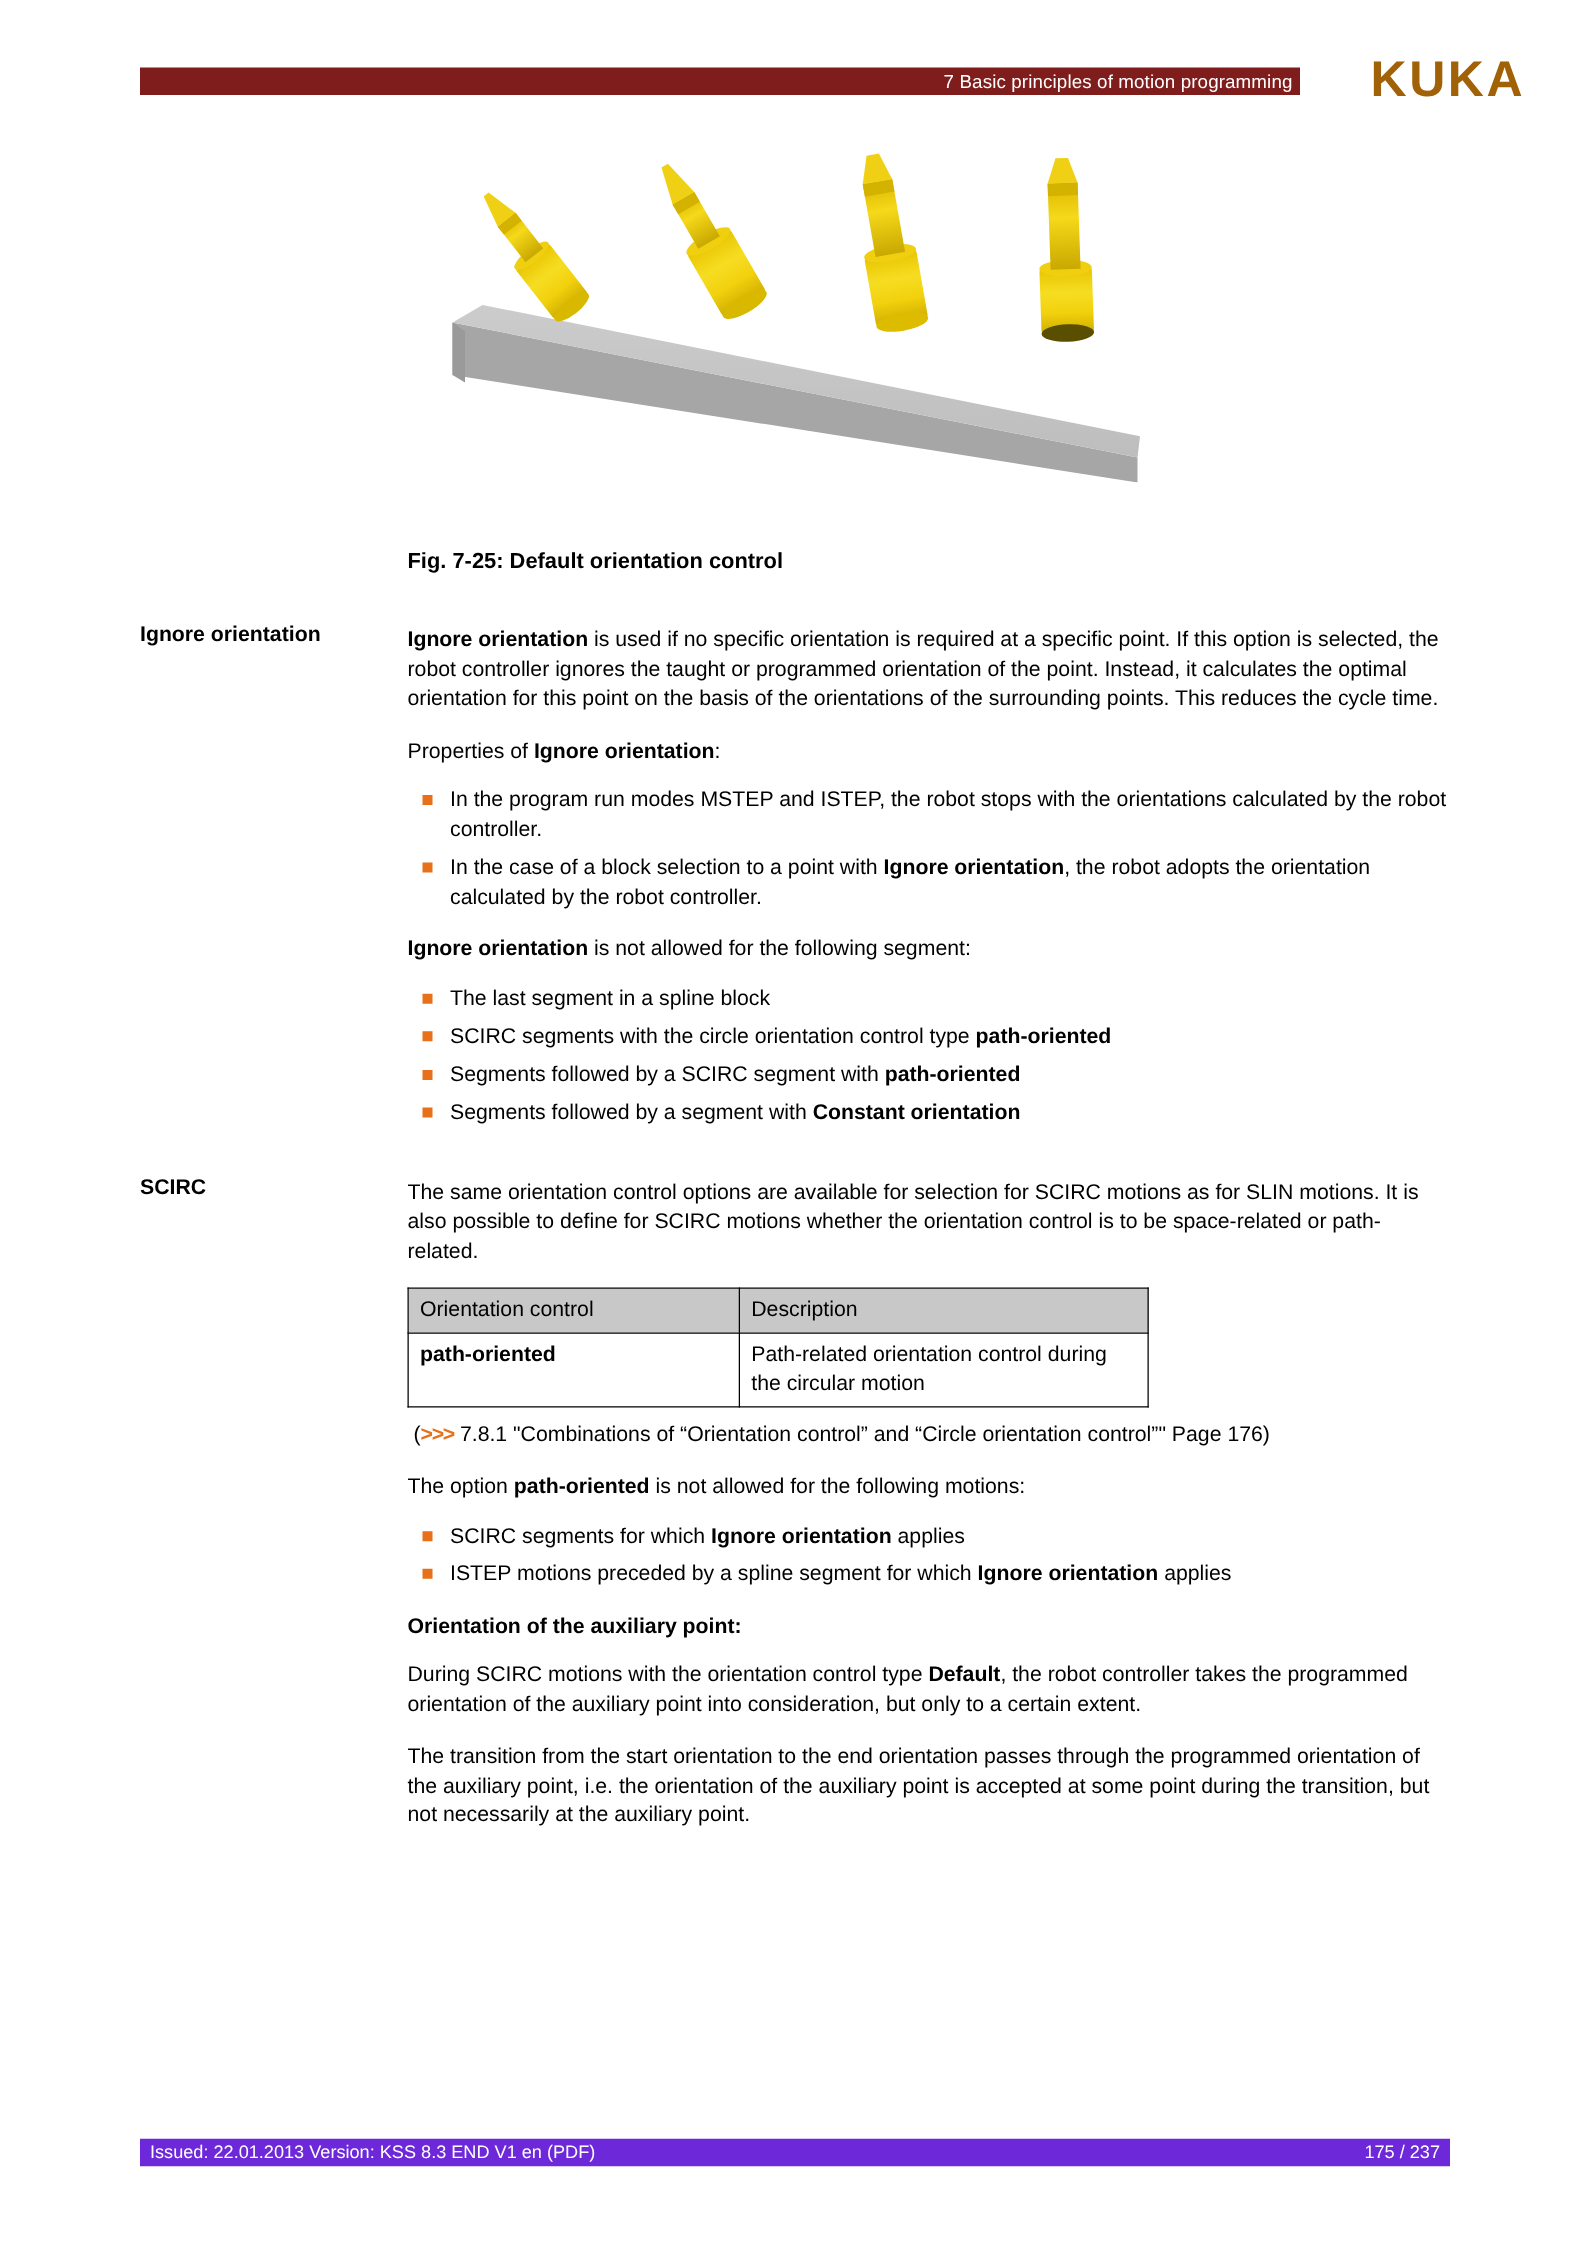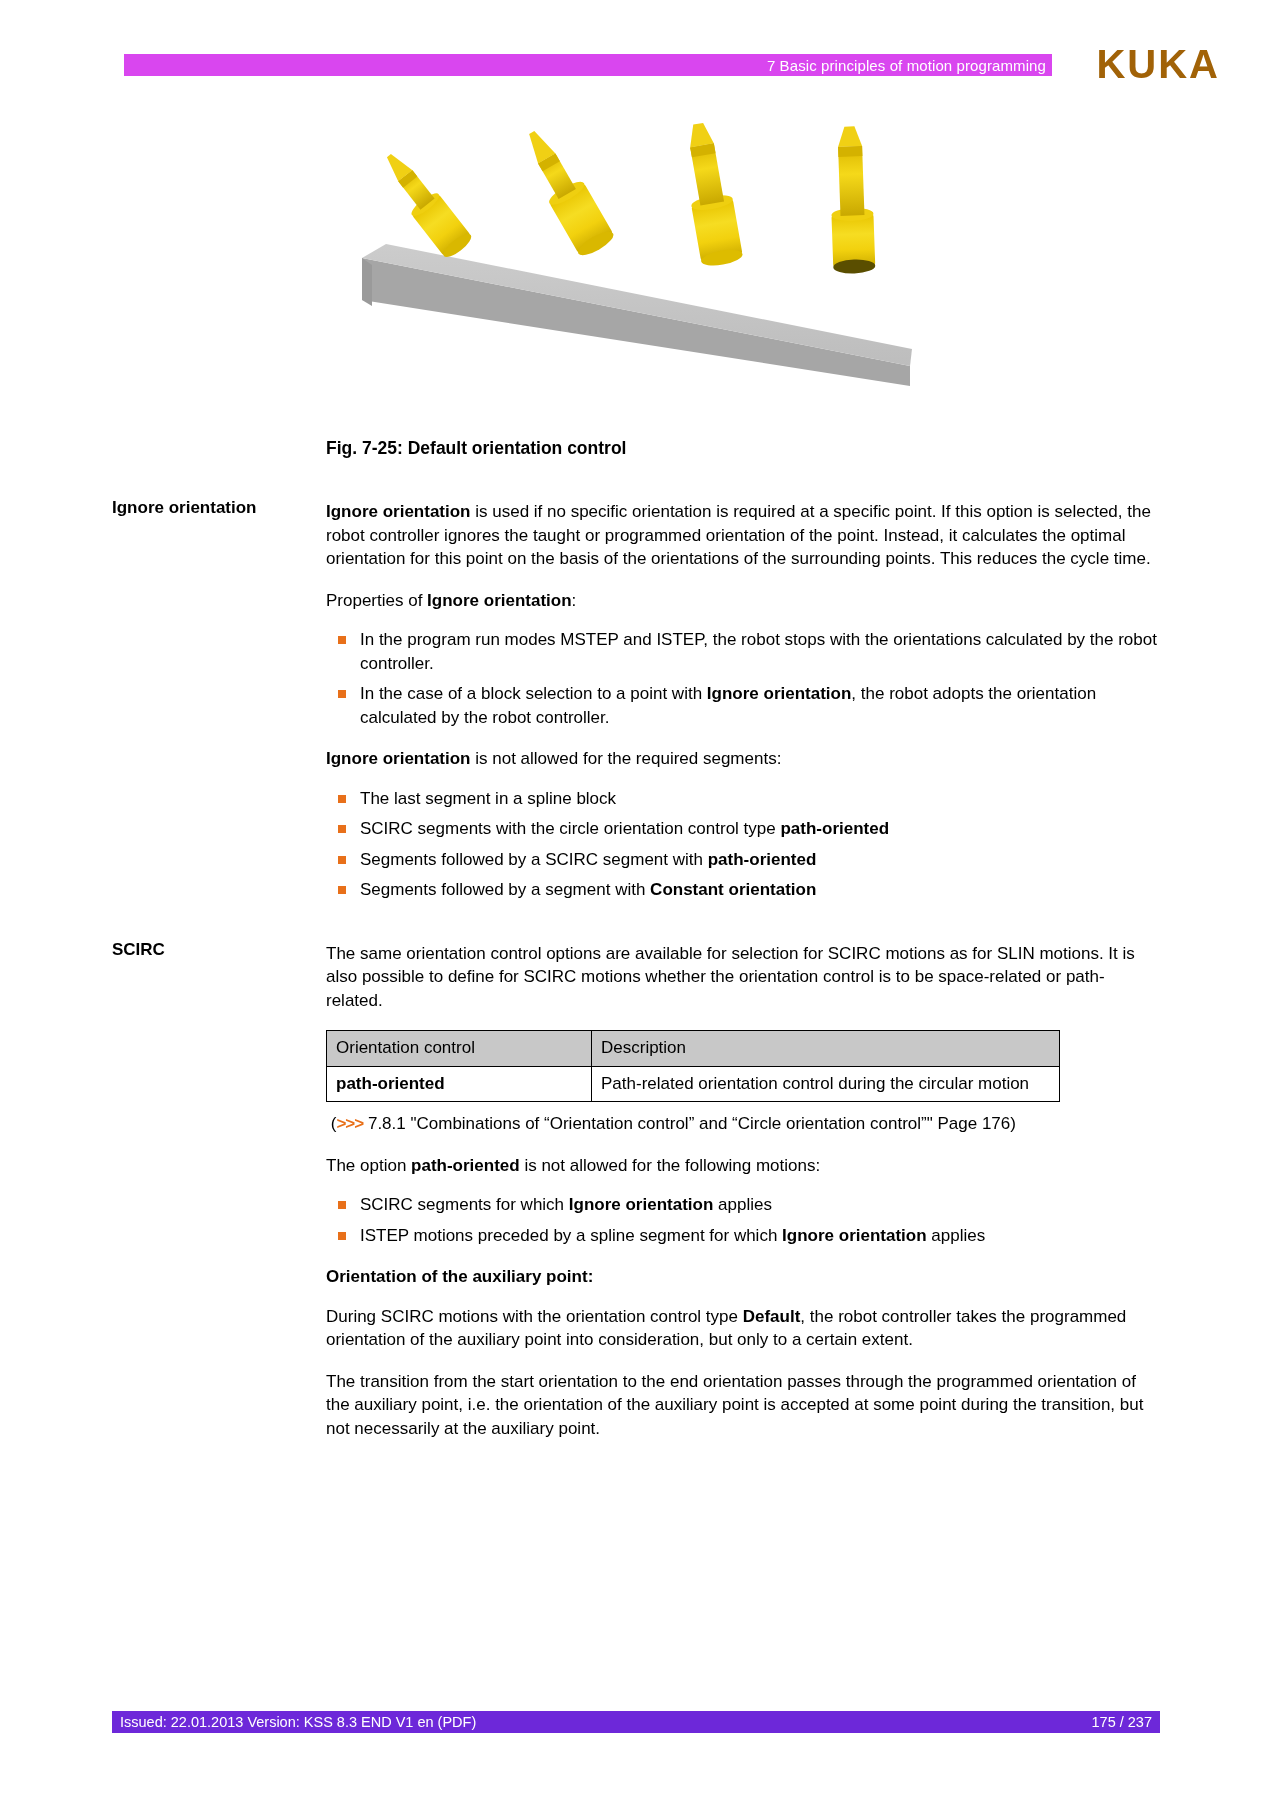--- a/index.html
+++ b/index.html
@@ -18,25 +18,25 @@
 
   
   .header {
     position: absolute;
     left: 0; top: 0;
     width: 1272px;
     height: 100px;
   }
   .header-bar {
     position: absolute;
-    left: 124px;
+    left: 112px;
     top: 54px;
     width: 928px;
     height: 22px;
-    background: #d946ef;
+    background: #7f1d1d;
     display: flex;
     align-items: center;
     justify-content: flex-end;
   }
   .header-title {
     color: #ffffff;
     font-size: 15px;
     letter-spacing: 0.1px;
     padding-right: 6px;
     white-space: nowrap;
@@ -123,21 +123,21 @@
     left: 12px;
     top: 8px;
     width: 8px;
     height: 8px;
     background: #e8701a;
   }
 
   
   table.kuka-table {
     border-collapse: collapse;
-    width: 734px;
+    width: 593px;
     margin: 6px 0 10px 0;
     font-size: 17px;
     line-height: 23.5px;
   }
   table.kuka-table th,
   table.kuka-table td {
     border: 1px solid #000000;
     padding: 5px 9px 6px 9px;
     text-align: left;
     vertical-align: top;
@@ -262,21 +262,21 @@
 
       <p class="body"><b>Ignore orientation</b><span> is used if no specific orientation is required at a specific point. If this option is selected, the robot controller ignores the taught or programmed orientation of the point. Instead, it calculates the optimal orientation for this point on the basis of the orientations of the surrounding points. This reduces the cycle time.</span></p>
 
       <p class="body tight"><span>Properties of </span><b>Ignore orientation</b><span>:</span></p>
 
       <ul class="bullets">
         <li><span>In the program run modes MSTEP and ISTEP, the robot stops with the orientations calculated by the robot controller.</span><b></b><span></span></li>
         <li><span>In the case of a block selection to a point with </span><b>Ignore orientation</b><span>, the robot adopts the orientation calculated by the robot controller.</span></li>
       </ul>
 
-      <p class="body tight"><b>Ignore orientation</b><span> is not allowed for the required segments:</span></p>
+      <p class="body tight"><b>Ignore orientation</b><span> is not allowed for the following segment:</span></p>
 
       <ul class="bullets">
         <li><span>The last segment in a spline block</span><b></b><span></span></li>
         <li><span>SCIRC segments with the circle orientation control type </span><b>path-oriented</b><span></span></li>
         <li><span>Segments followed by a SCIRC segment with </span><b>path-oriented</b><span></span></li>
         <li><span>Segments followed by a segment with </span><b>Constant orientation</b><span></span></li>
       </ul>
 
     </div>
   </div>

